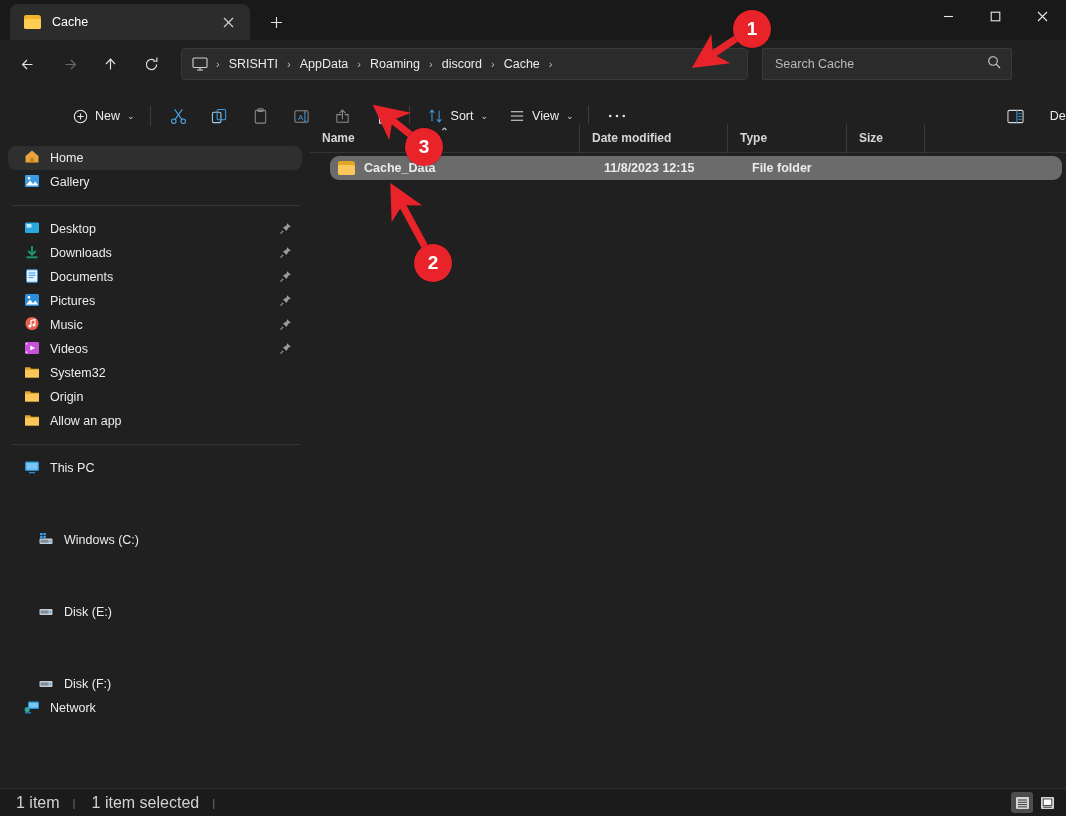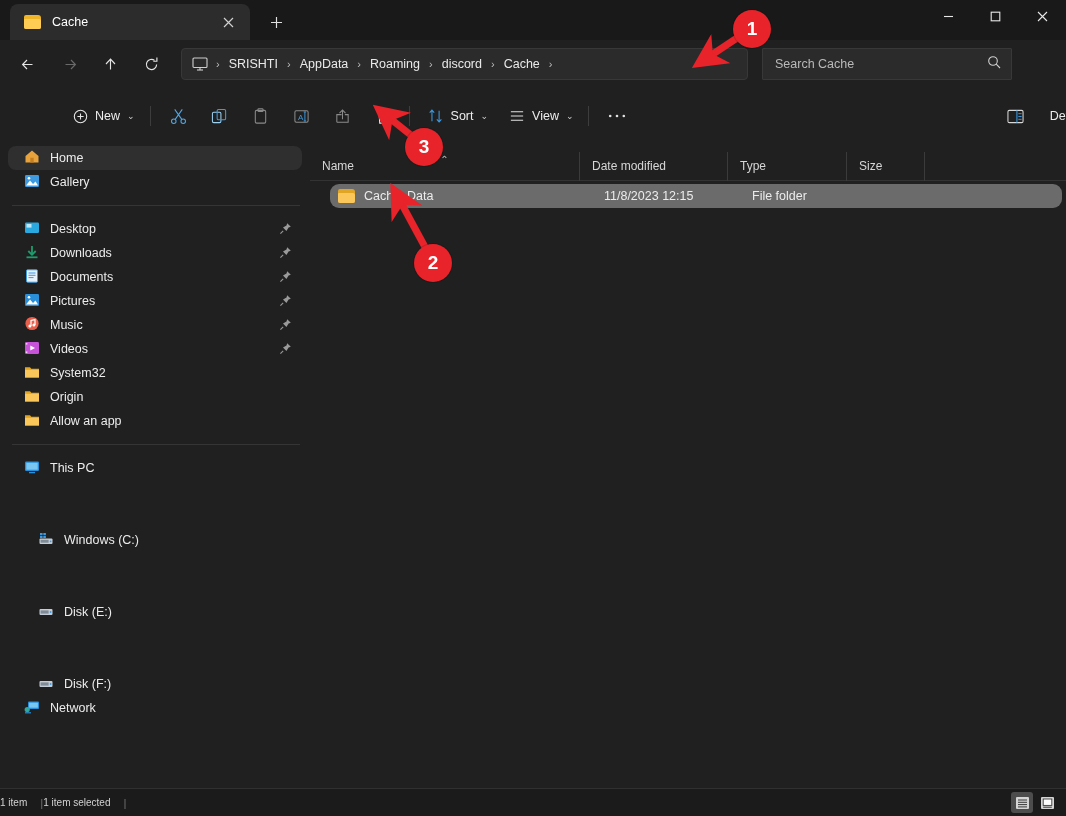--- a/index.html
+++ b/index.html
@@ -127,22 +127,23 @@
   .nav-item.selected { background: #2f2f2f; }
   .nav-item.indent { padding-left: 30px; margin-top: 48px; }
   .nav-label { margin-left: 10px; white-space: nowrap; }
   .pin {
     position: absolute; right: 10px; top: 5px; width: 13px; height: 13px;
     color: #9a9a9a;
   }
   .nav-sep { height: 1px; background: #353535; margin: 11px 10px 11px 12px; }
 
   #filepane {
-    position: absolute; left: 310px; top: 152px; width: 756px; height: 648px;
+    position: absolute; left: 310px; top: 124px; width: 756px; height: 648px;
     background: #202020;
+    font-weight: bold;
   }
   #colheader {
     position: relative; height: 29px; display: flex; align-items: center;
     border-bottom: 1px solid #333333;
   }
   .colh {
     position: relative; height: 29px; display: flex; align-items: center;
     font-size: 12px; color: #d6d6d6; padding-left: 12px;
     border-right: 1px solid #3b3b3b;
   }
@@ -168,21 +169,21 @@
     position: absolute; left: 0; top: 4px; width: 17px; height: 10px;
     background: #fbc65a; border-radius: 1px 2px 2px 2px;
   }
 
   
   #statusbar {
     position: absolute; left: 0; bottom: 0; width: 1066px; height: 28px;
     background: #1b1b1b; border-top: 1px solid #303030;
     display: flex; align-items: center;
   }
-  .status-text { font-size: 10px; color: #d2d2d2; margin-left: 0; }
+  .status-text { font-size: 16px; color: #d2d2d2; margin-left: 16px; }
   .status-div { color: #6e6e6e; margin-left: 13px; font-size: 11.5px; }
   #viewtoggles { position: absolute; right: 8px; top: 3px; display: flex; gap: 3px; }
   .vt {
     width: 22px; height: 21px; border-radius: 3px;
     display: flex; align-items: center; justify-content: center;
   }
   .vt.active { background: #4d4d4d; }
 
   
   #annotations { position: absolute; left: 0; top: 0; width: 1066px; height: 816px; pointer-events: none; }

